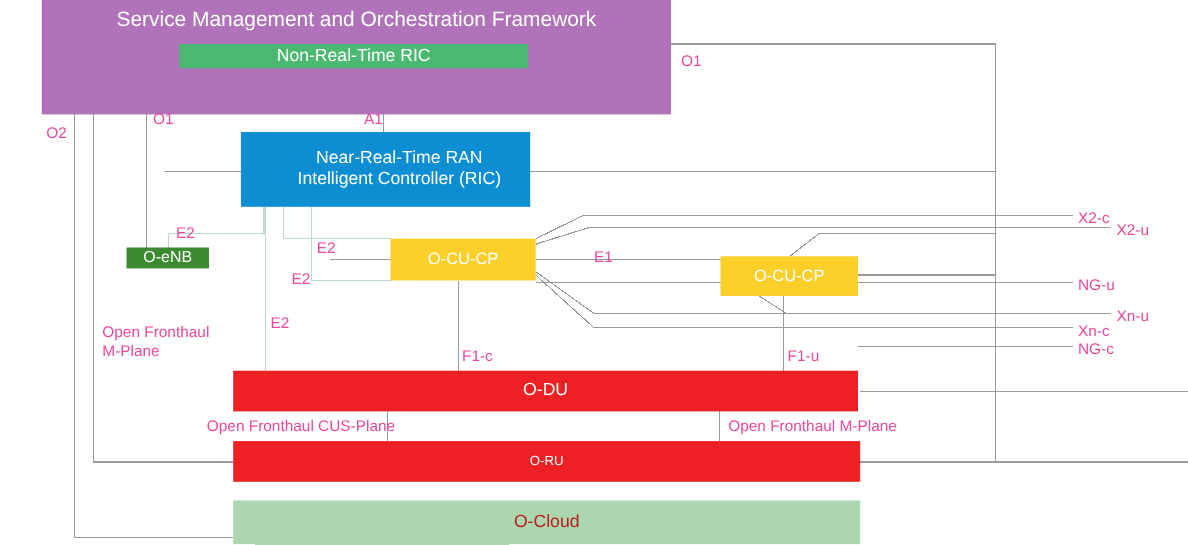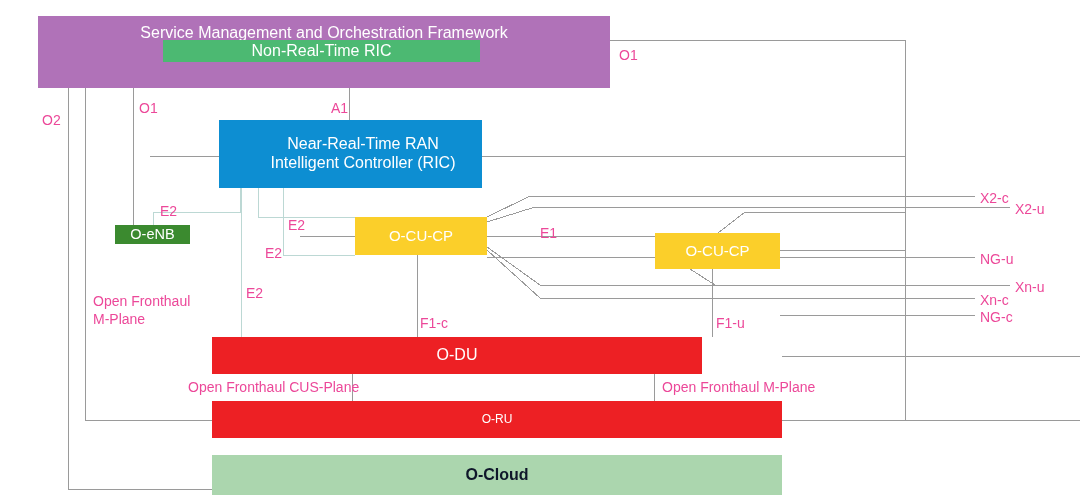--- a/index.html
+++ b/index.html
@@ -3,30 +3,30 @@
 <meta charset="utf-8">
 <style>
   html,body{margin:0;padding:0;background:#ffffff;}
   body{font-family:"Liberation Sans","DejaVu Sans",sans-serif;}
   #stage{position:relative;width:1080px;height:495px;background:#ffffff;overflow:hidden;}
   svg#wires{position:absolute;left:0;top:0;width:1080px;height:495px;}
   .node{position:absolute;box-sizing:border-box;display:flex;align-items:center;justify-content:center;
         text-align:center;line-height:1.18;}
   .lbl{position:absolute;color:#ec4899;font-size:14px;white-space:pre;line-height:1.25;}
   .lbl.wide{white-space:pre-line;}
-  #smo{left:38px;top:16px;width:572px;height:72px;background:#b072b8;color:#ffffff;
-       font-size:16px;align-items:flex-start;padding-top:8px;}
+  #smo{left:38px;top:0px;width:572px;height:104px;background:#b072b8;color:#ffffff;
+       font-size:19px;align-items:flex-start;padding-top:8px;}
   #nonrt{left:163px;top:40px;width:317px;height:22px;background:#4cb972;color:#ffffff;font-size:16px;}
   #nearrt{left:219px;top:120px;width:263px;height:68px;background:#0d8ed2;color:#ffffff;font-size:16px;padding-left:25px;}
   #oenb{left:115px;top:225px;width:75px;height:19px;background:#3b8a2f;color:#ffffff;font-size:14.5px;}
   #ocucp1{left:355px;top:217px;width:132px;height:38px;background:#fbcf2a;color:#ffffff;font-size:15px;}
   #ocucp2{left:655px;top:233px;width:125px;height:36px;background:#fbcf2a;color:#ffffff;font-size:15px;}
-  #odu{left:212px;top:337px;width:490px;height:37px;background:#ed2024;color:#ffffff;font-size:16px;justify-content:center;}
+  #odu{left:212px;top:337px;width:568px;height:37px;background:#ed2024;color:#ffffff;font-size:16px;justify-content:center;}
   #oru{left:212px;top:401px;width:570px;height:37px;background:#ed2024;color:#ffffff;font-size:12px;}
-  #ocloud{left:212px;top:455px;width:570px;height:40px;background:#abd6ae;color:#0f172a;font-size:16px;font-weight:bold;}
+  #ocloud{left:212px;top:455px;width:570px;height:40px;background:#abd6ae;color:#b91c1c;font-size:16px;}
 </style>
 </head>
 <body>
 
 <div id="stage">
 
   <svg id="wires" viewBox="0 0 1080 495" xmlns="http://www.w3.org/2000/svg">
     <g fill="none" stroke="#9a9a9a" stroke-width="1" shape-rendering="crispEdges">
 
       <path d="M68,88 L68,489 L212,489"></path>

